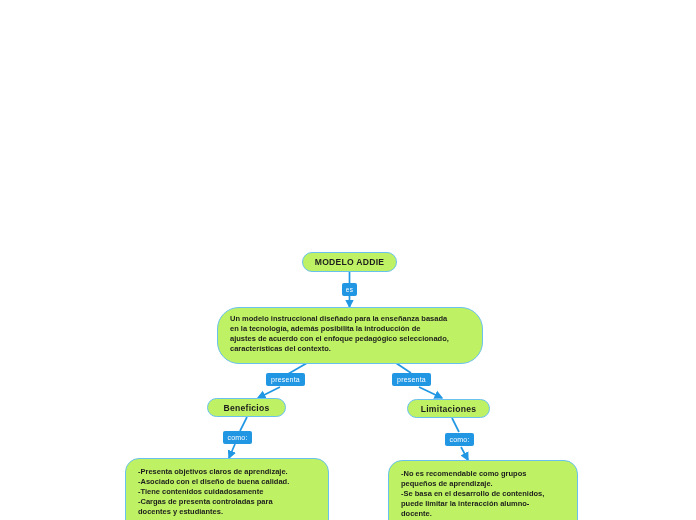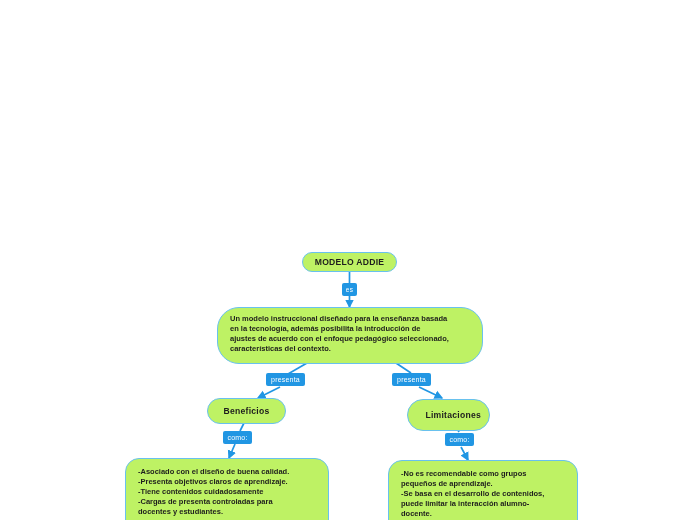--- a/index.html
+++ b/index.html
@@ -144,40 +144,40 @@
   </div>
 
   <div class="link-label" style="left:266px; top:373px; width:39px; height:13px;">
     <span>presenta</span>
   </div>
 
   <div class="link-label" style="left:392px; top:373px; width:39px; height:13px;">
     <span>presenta</span>
   </div>
 
-  <div class="node node-pill" style="left:207px; top:398px; width:79px; height:26px;">
+  <div class="node node-pill" style="left:207px; top:398px; width:79px; height:19px;">
     <span>Beneficios</span>
   </div>
 
-  <div class="node node-pill" style="left:407px; top:399px; width:83px; height:32px;justify-content:flex-end;">
+  <div class="node node-pill" style="left:407px; top:399px; width:83px; height:19px;">
     <span>Limitaciones</span>
   </div>
 
   <div class="link-label" style="left:223px; top:431px; width:29px; height:13px;">
     <span>como:</span>
   </div>
 
   <div class="link-label" style="left:445px; top:433px; width:29px; height:13px;">
     <span>como:</span>
   </div>
 
   <div class="node node-box" style="left:125px; top:458px; width:204px; height:80px;">
     <p>
+      <span class="ln">-Presenta objetivos claros de aprendizaje.</span>
       <span class="ln">-Asociado con el diseño de buena calidad.</span>
-      <span class="ln">-Presenta objetivos claros de aprendizaje.</span>
       <span class="ln">-Tiene contenidos cuidadosamente</span>
       <span class="ln">-Cargas de presenta controladas para</span>
       <span class="ln">docentes y estudiantes.</span>
 
     </p>
   </div>
 
   <div class="node node-box" style="left:388px; top:460px; width:190px; height:78px;">
     <p>
       <span class="ln">-No es recomendable como grupos</span>

